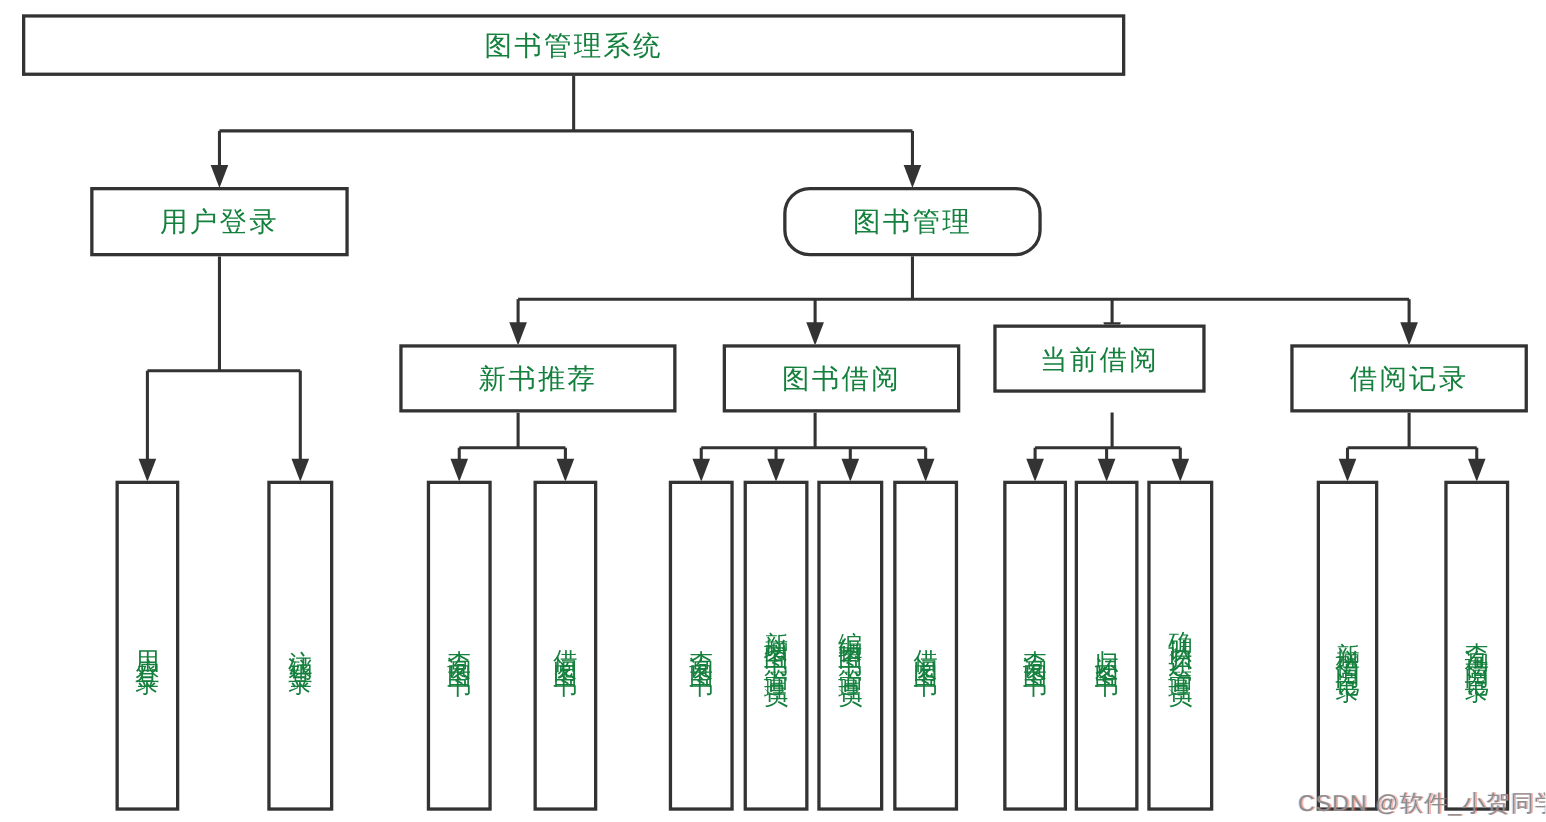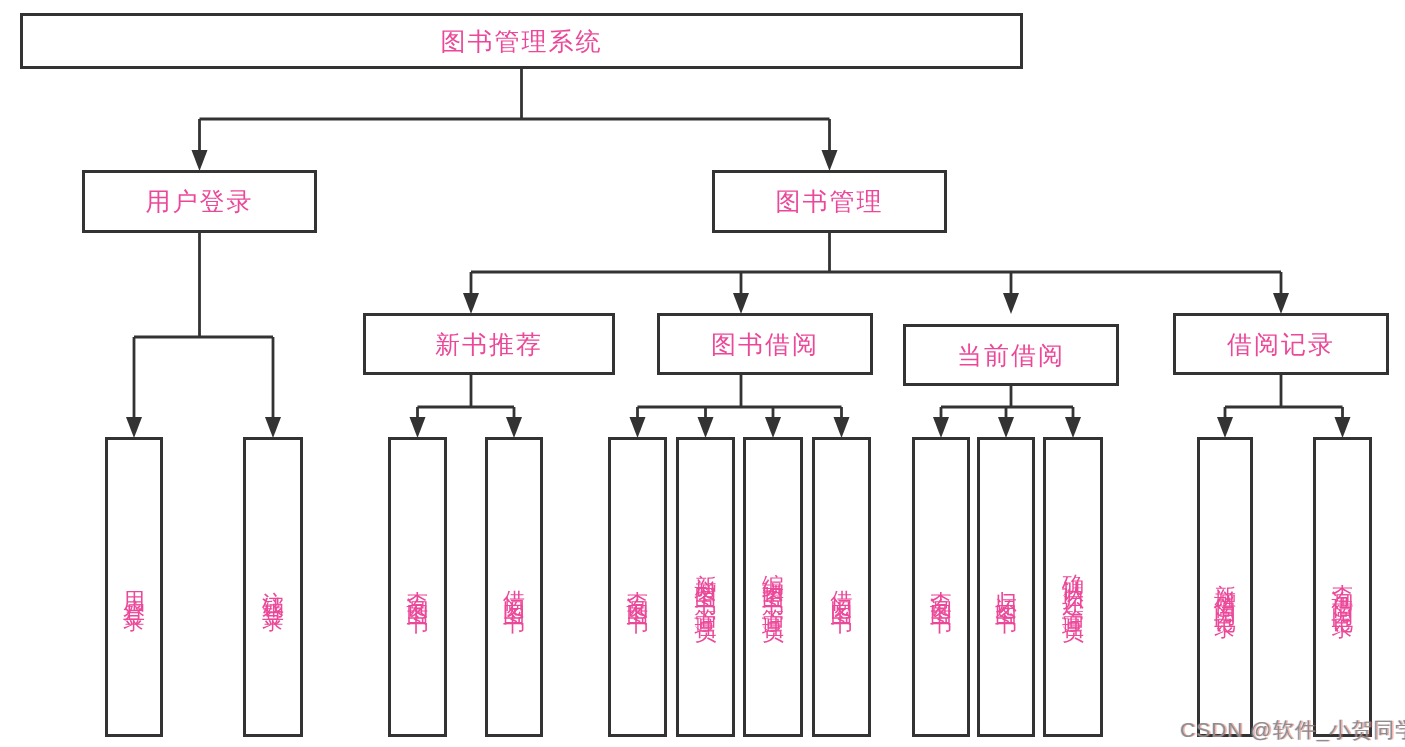--- a/index.html
+++ b/index.html
@@ -20,21 +20,21 @@
     left: 0;
     top: 0;
     width: 1405px;
     height: 747px;
   }
   .node {
     position: absolute;
     box-sizing: border-box;
     border: 3px solid #333333;
     background: #ffffff;
-    color: #ec4899;
+    color: #15803d;
     display: flex;
     align-items: center;
     justify-content: center;
     text-align: center;
   }
   .node.horizontal {
     font-size: 25px;
     letter-spacing: 2px;
     white-space: nowrap;
   }
@@ -111,24 +111,24 @@
       <line x1="1281" y1="375" x2="1281" y2="407" stroke="#333333" stroke-width="2.8"></line>
       <line x1="1225" y1="407" x2="1342.5" y2="407" stroke="#333333" stroke-width="2.8"></line>
       <line x1="1225" y1="407" x2="1225" y2="425" stroke="#333333" stroke-width="2.8"></line>
       <polygon points="1217,417 1233,417 1225,438" fill="#333333"></polygon>
       <line x1="1342.5" y1="407" x2="1342.5" y2="425" stroke="#333333" stroke-width="2.8"></line>
       <polygon points="1334.5,417 1350.5,417 1342.5,438" fill="#333333"></polygon>
     </svg>
   <div id="nodes">
       <div class="node horizontal" style="left: 20px; top: 13px; width: 1003px; height: 56px;">图书管理系统</div>
       <div class="node horizontal" style="left: 82px; top: 170px; width: 235px; height: 63px;">用户登录</div>
-      <div class="node horizontal" style="left: 712px; top: 170px; width: 235px; height: 63px;">图书管理</div>
+      <div class="node horizontal" style="left: 712px; top: 170px; width: 235px; height: 63px; border-radius: 24px;">图书管理</div>
       <div class="node horizontal" style="left: 363px; top: 313px; width: 252px; height: 62px;">新书推荐</div>
       <div class="node horizontal" style="left: 633px; top: 313px; width: 216px; height: 62px; margin-left: 24px;">图书借阅</div>
-      <div class="node horizontal" style="left: 903px; top: 324px; width: 216px; height: 62px;">当前借阅</div>
+      <div class="node horizontal" style="left: 903px; top: 295px; width: 193px; height: 62px;">当前借阅</div>
       <div class="node horizontal" style="left: 1173px; top: 313px; width: 216px; height: 62px; text-align: right;">借阅记录</div>
       <div class="node vertical" style="left: 105px; top: 437px; width: 58px; height: 300px;">用户登录</div>
       <div class="node vertical" style="left: 243px; top: 437px; width: 60px; height: 300px;">注销登录</div>
       <div class="node vertical" style="left: 388px; top: 437px; width: 59px; height: 300px;">查询图书</div>
       <div class="node vertical" style="left: 485px; top: 437px; width: 58px; height: 300px;">借阅图书</div>
       <div class="node vertical" style="left: 608px; top: 437px; width: 59px; height: 300px;">查询图书</div>
       <div class="node vertical" style="left: 676px; top: 437px; width: 59px; height: 300px;">新增图书（管理员）</div>
       <div class="node vertical" style="left: 743px; top: 437px; width: 60px; height: 300px;">编辑图书（管理员）</div>
       <div class="node vertical" style="left: 812px; top: 437px; width: 59px; height: 300px;">借阅图书</div>
       <div class="node vertical" style="left: 912px; top: 437px; width: 58px; height: 300px;">查询图书</div>

